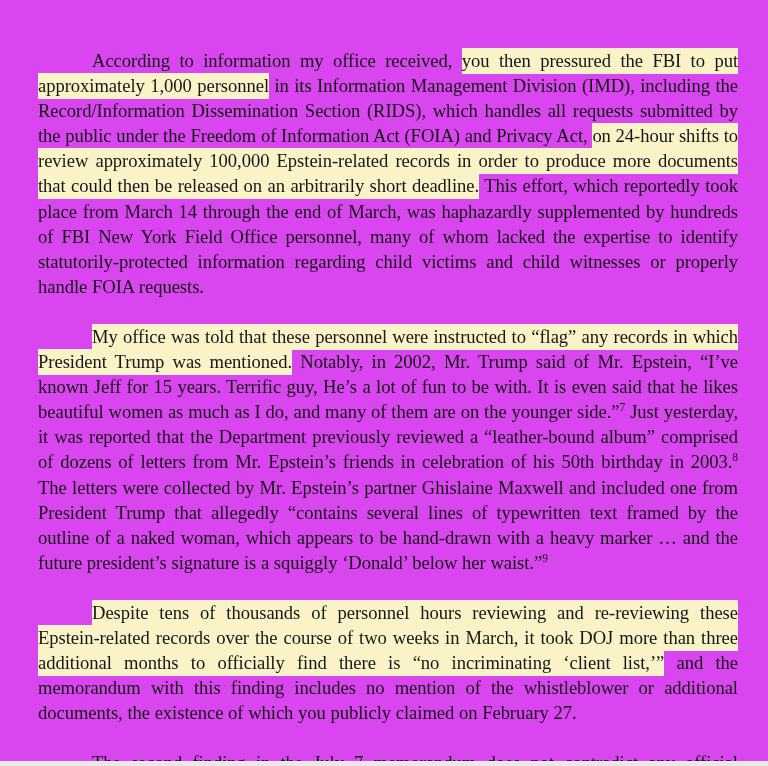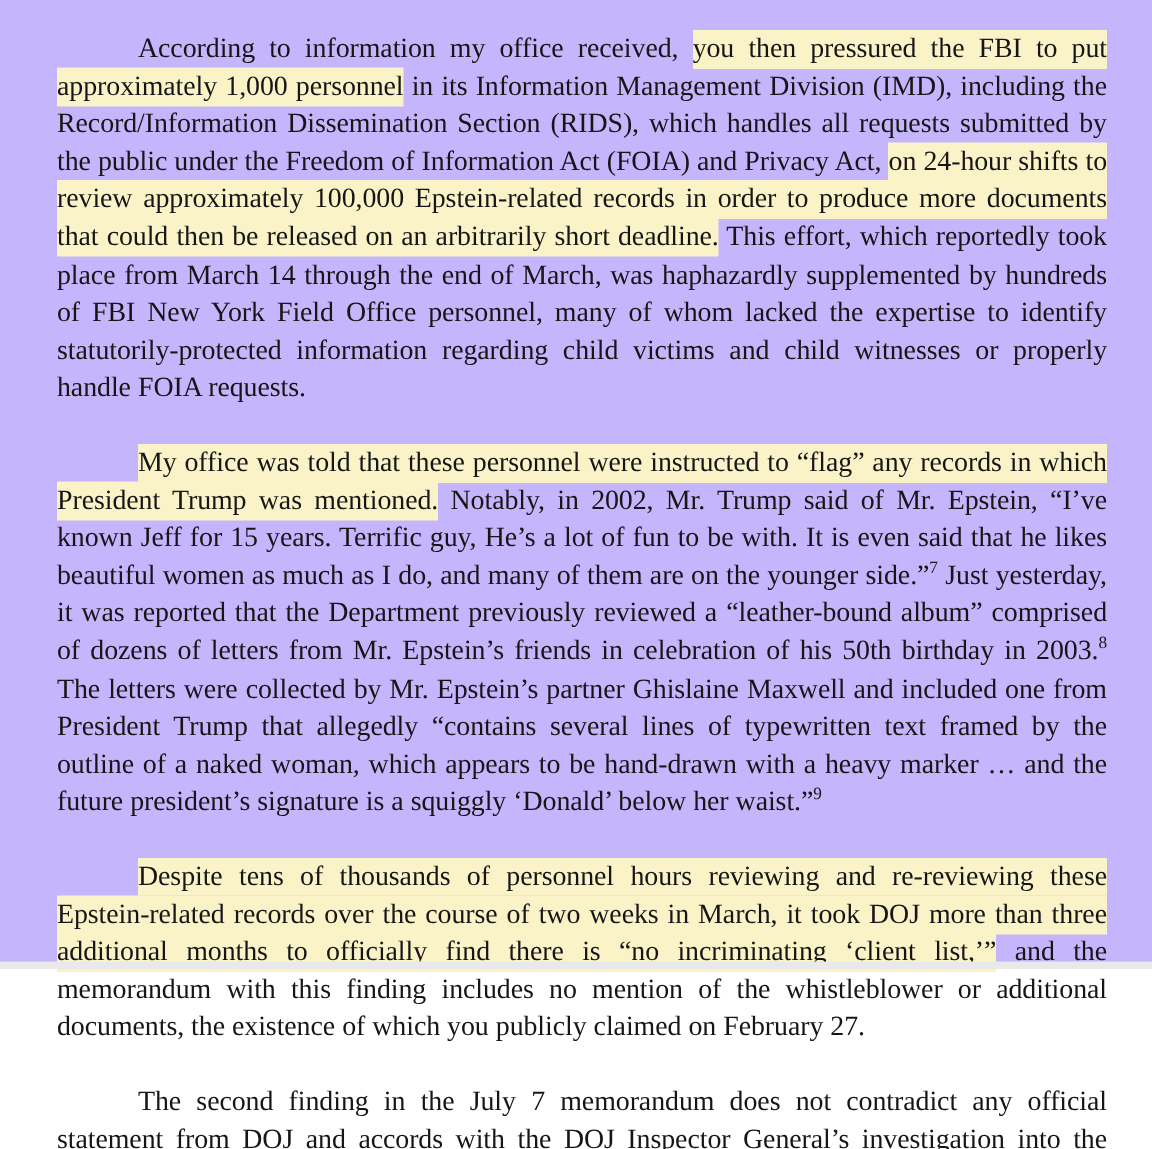--- a/index.html
+++ b/index.html
@@ -12,24 +12,24 @@
     width: 768px;
     height: 766px;
     overflow: hidden;
     font-family: "Liberation Serif", "DejaVu Serif", serif;
     color: #1a1a1a;
     -webkit-font-smoothing: antialiased;
   }
   #page {
     position: relative;
     width: 768px;
-    height: 646px;
-    background: #c4b5fd;
+    height: 766px;
+    background: #d946ef;
     box-sizing: border-box;
-    padding: 20px 30px 0 38px;
+    padding: 48px 30px 0 38px;
   }
   .doc-body {
     font-size: 18.6px;
     line-height: 25.1px;
     text-align: justify;
     text-justify: inter-word;
     color: #161616;
     letter-spacing: -0.05px;
     word-spacing: 0.1px;
   }

